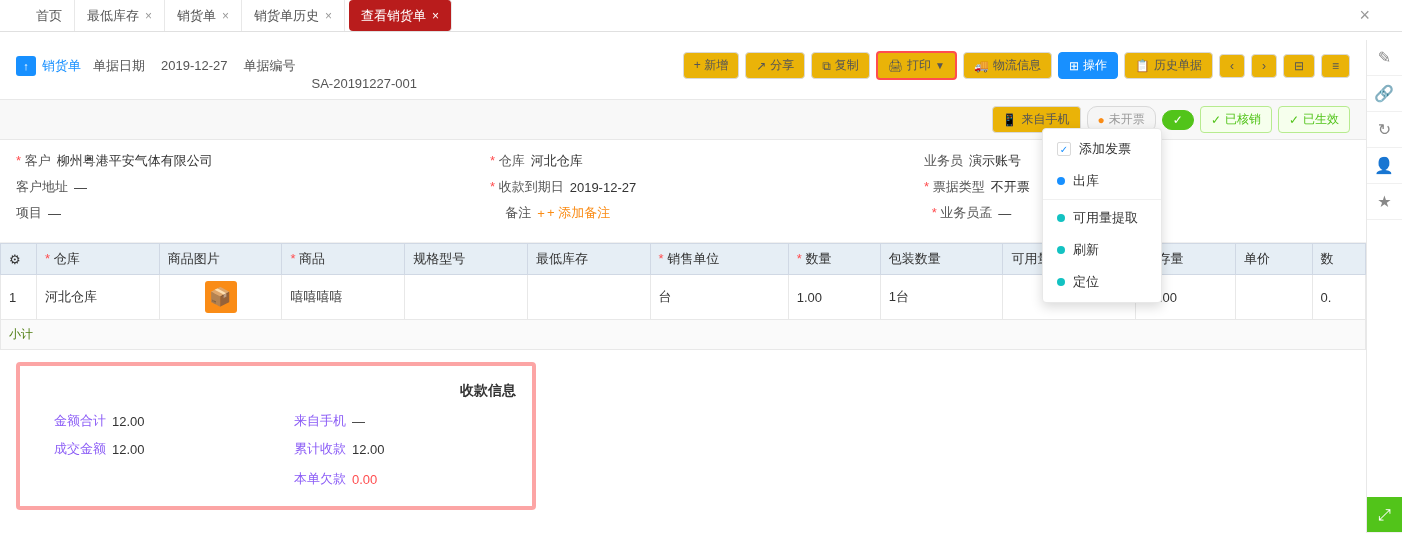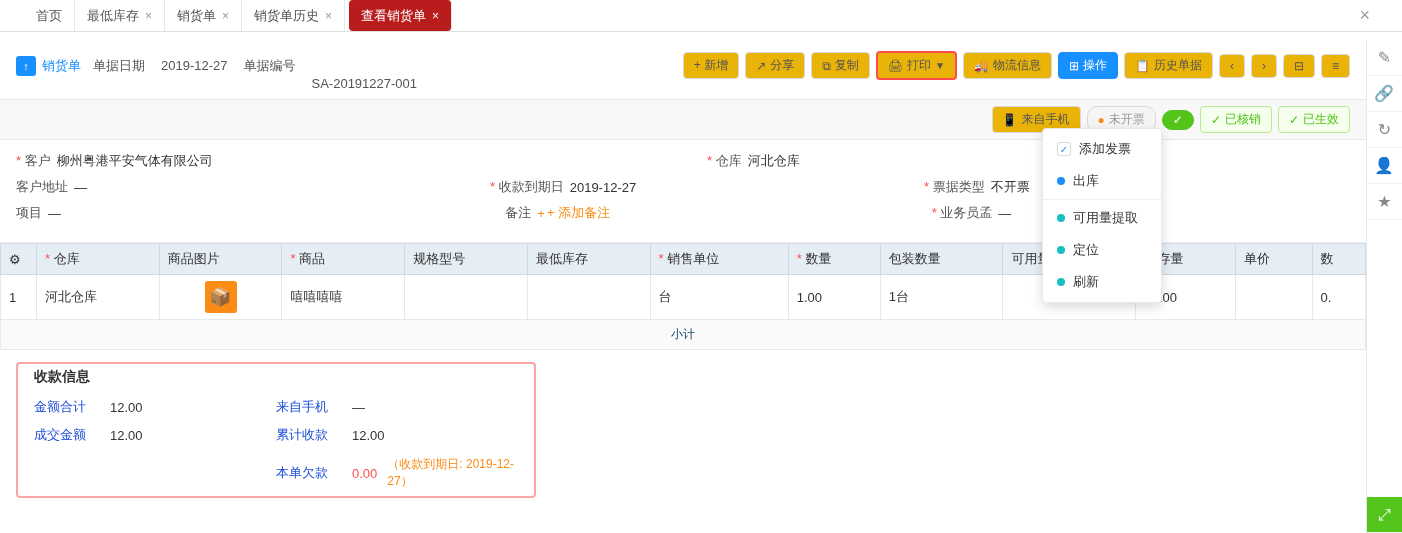--- a/index.html
+++ b/index.html
@@ -49,27 +49,27 @@
     
     .data-table { width: 100%; border-collapse: collapse; font-size: 13px; }
     .data-table th { background: #e6eef5; padding: 6px 8px; border: 1px solid #d0d8e4; text-align: left; white-space: nowrap; font-weight: normal; color: #333; }
     .data-table td { padding: 6px 8px; border: 1px solid #e8e8e8; color: #333; white-space: nowrap; }
     .data-table tr.subtotal td { background: #fafafa; font-size: 12px; color: #999; }
     .table-container { overflow-x: auto; padding: 0 0; }
     .settings-col { width: 36px; text-align: center; }
 
     
     .payment-section {
-      margin: 12px 16px; border: 2px solid #fca5a5; border-radius: 4px; padding: 4px 16px;
-      background: #fff; max-width: 520px;
+      margin: 12px 16px; border: 4px solid #fca5a5; border-radius: 4px; padding: 16px 16px;
+      background: #fff; max-width: 520px; text-align: right;
     }
     .payment-title { font-weight: bold; font-size: 14px; margin-bottom: 10px; }
     .payment-grid { display: grid; grid-template-columns: 1fr 1fr; gap: 6px 0; }
     .payment-row { display: flex; align-items: center; gap: 6px; padding: 2px 0; }
-    .payment-label { color: #1d4ed8; min-width: 70px; }
+    .payment-label { color: #8b5cf6; min-width: 70px; }
     .payment-value { color: #333; }
     .payment-value.red { color: #ff4d4f; }
     .payment-value.orange { color: #fa8c16; }
 
     
     .dropdown-menu {
       position: absolute; right: 200px; top: 130px; background: #fff;
       border: 1px solid #e8e8e8; border-radius: 4px; box-shadow: 0 4px 12px rgba(0,0,0,0.15);
       z-index: 100; min-width: 120px; padding: 4px 0;
     }
@@ -211,20 +211,24 @@
             <span>客户</span>
           </span>
           <span class="form-value">柳州粤港平安气体有限公司</span>
         </div>
         <div class="form-group" style="margin-left:40px;">
           <span class="form-label">
             <span class="required-star">*</span>
             <span>仓库</span>
           </span>
           <span class="form-value">河北仓库</span>
+        </div>
+        <div class="form-group" style="margin-left:auto;">
+          <span class="form-label">业务员</span>
+          <span class="form-value">演示账号</span>
         </div>
       </div>
       <div class="form-row">
         <div class="form-group">
           <span class="form-label">客户地址</span>
           <span class="form-value">—</span>
         </div>
         <div class="form-group" style="margin-left:40px;">
           <span class="form-label">
             <span class="required-star">*</span>
@@ -295,21 +299,21 @@
             <td></td>
             <td>台</td>
             <td>1.00</td>
             <td>1台</td>
             <td></td>
             <td>12.00</td>
             <td></td>
             <td>0.</td>
           </tr>
           <tr class="subtotal">
-            <td colspan="13" style="color:#0c4a6e; font-size:12px;text-align:center;">小计</td>
+            <td colspan="13" style="color:#4d7c0f; font-size:12px;">小计</td>
           </tr>
         </tbody>
       </table>
     </div>
 
     <div class="payment-section">
       <div class="payment-title">收款信息</div>
       <div class="payment-grid">
         <div class="payment-row">
           <span class="payment-label">金额合计</span>
@@ -323,21 +327,20 @@
           <span class="payment-label">成交金额</span>
           <span class="payment-value">12.00</span>
         </div>
         <div class="payment-row">
           <span class="payment-label">累计收款</span>
           <span class="payment-value">12.00</span>
         </div>
         <div class="payment-row" style="grid-column: 2; margin-top: 2px;">
           <span class="payment-label">本单欠款</span>
           <span class="payment-value red">0.00</span>
-          <span class="payment-value orange" style="margin-left:4px; font-size:12px;">（收款到期日: 2019-12-27）</span>
         </div>
       </div>
     </div>
 
   </div>
 
   <div class="dropdown-menu" style="right: 240px; top: 128px;">
     <div class="dropdown-item">
       <span class="checkbox-icon">✓</span>
       <span>添加发票</span>
@@ -346,25 +349,25 @@
       <span class="dot dot-blue"></span>
       <span>出库</span>
     </div>
     <div class="dropdown-divider"></div>
     <div class="dropdown-item">
       <span class="dot dot-teal"></span>
       <span>可用量提取</span>
     </div>
     <div class="dropdown-item">
       <span class="dot dot-teal"></span>
+      <span>刷新</span>
+    </div>
+    <div class="dropdown-item">
+      <span class="dot dot-teal"></span>
       <span>定位</span>
-    </div>
-    <div class="dropdown-item">
-      <span class="dot dot-teal"></span>
-      <span>刷新</span>
     </div>
   </div>
 
   <div class="right-sidebar" style="height: 493px; top: 40px;">
     <div class="sidebar-icon">
       <span>✎</span>
     </div>
     <div class="sidebar-icon">
       <span>🔗</span>
     </div>

